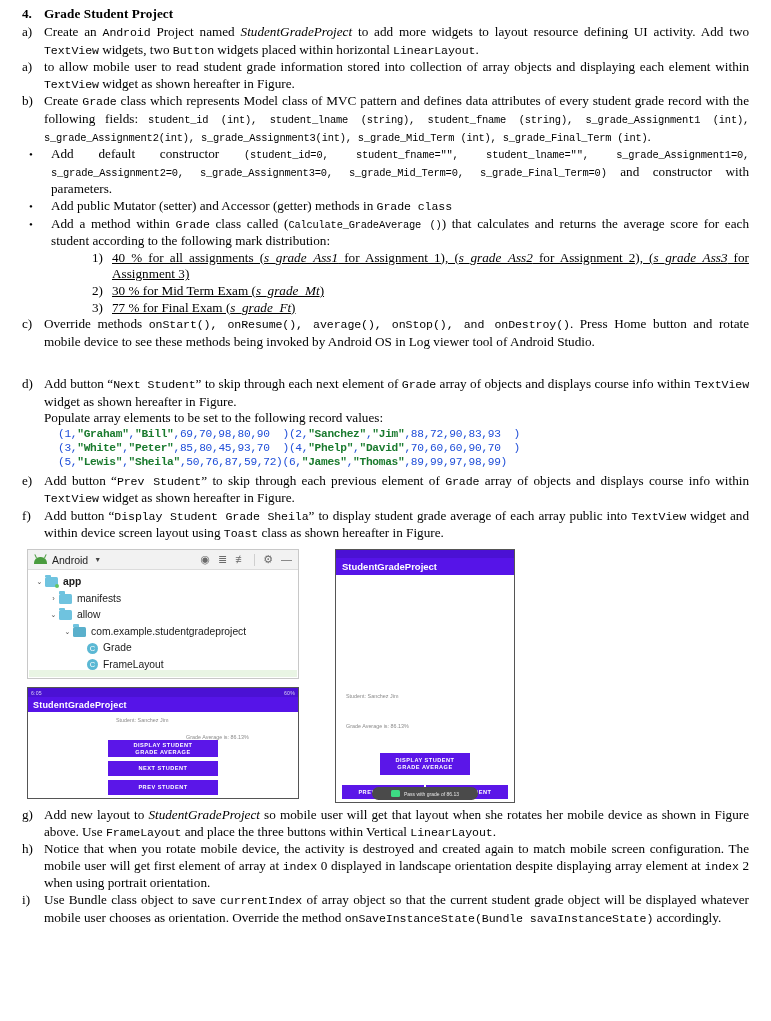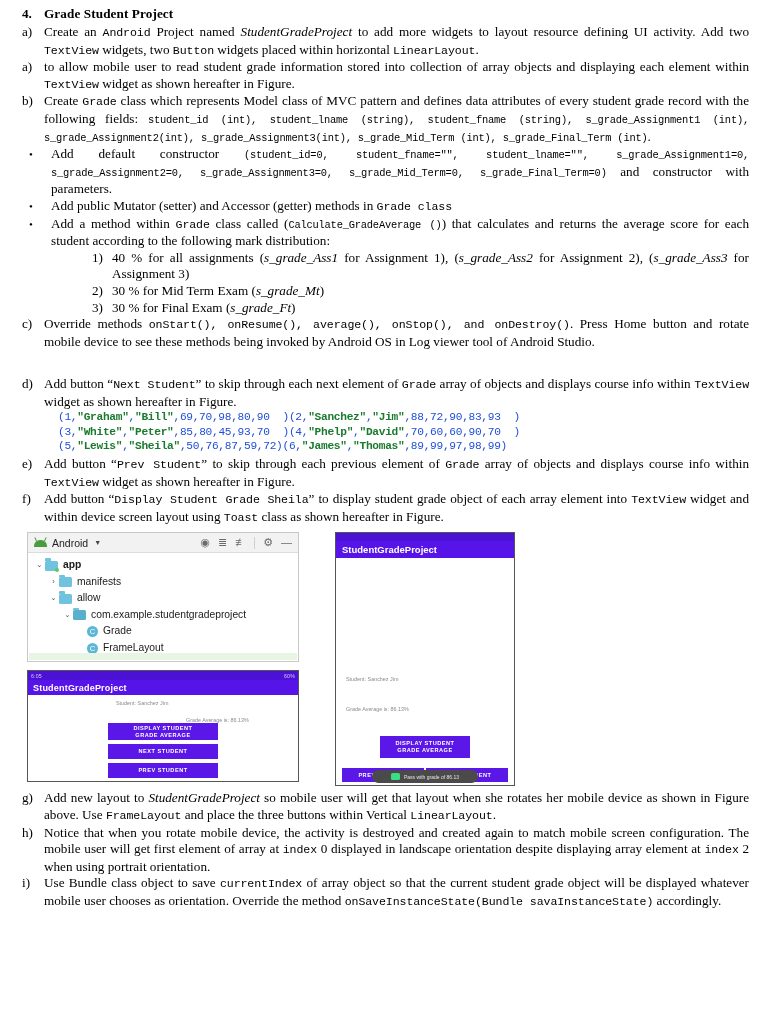--- a/index.html
+++ b/index.html
@@ -52,21 +52,21 @@
     letter-spacing: -0.2px;
   }
   i { font-style: italic; }
 
   
   .sub {
     display: flex; align-items: flex-start;
     margin-left: 70px;
   }
   .sub .marker { width: 20px; }
-  .sub .body { font-size: 13.2px; }
+  .sub .body { font-size: 13.2px; text-decoration: underline; }
 
   
   .records {
     font-family: "Liberation Mono", "DejaVu Sans Mono", monospace;
     font-size: 11.2px;
     line-height: 14.2px;
     margin-left: 36px;
     letter-spacing: -0.3px;
     white-space: pre;
   }
@@ -298,49 +298,53 @@
       <div class="item sub">
         <div class="marker">1)</div>
         <div class="body"><span>40 % for all assignments (</span><i>s_grade_Ass1</i><span>  for Assignment 1), (</span><i>s_grade_Ass2</i><span> for Assignment 2), (</span><i>s_grade_Ass3</i><span> for Assignment 3)</span></div>
       </div>
       <div class="item sub">
         <div class="marker">2)</div>
         <div class="body"><span>30 % for Mid Term Exam (</span><i>s_grade_Mt</i><span>)</span></div>
       </div>
       <div class="item sub">
         <div class="marker">3)</div>
-        <div class="body"><span>30 % for Final Exam (</span><i>s_grade_Ft</i><span>)</span></div>
+        <div class="body"><span>77 % for Final Exam (</span><i>s_grade_Ft</i><span>)</span></div>
       </div>
     </div>
 
   <div class="item">
     <div class="marker">c)</div>
     <div class="body" id="item-c"><span>Override methods </span><span class="mono">onStart(),  onResume(),  average(),  onStop(),  and onDestroy()</span><span>. Press Home button and rotate mobile device to see these methods being invoked by Android OS in Log viewer tool of Android Studio.</span></div>
   </div>
 
   <div class="gap-lg"></div>
 
   <div class="item">
     <div class="marker">d)</div>
     <div class="body" id="item-d"><span>Add button “</span><span class="mono">Next Student</span><span>” to skip through each next element of </span><span class="mono">Grade</span><span> array of objects and displays course info within </span><span class="mono">TextView</span><span> widget as shown hereafter in Figure.</span></div>
   </div>
 
+  <div class="item">
+    <div class="marker"></div>
+    <div class="body nojust">Populate array elements to be set to the following record values:</div>
+  </div>
 
   <div class="records" id="records"><div><span class="c-blue">(1,</span><span class="c-green">"Graham"</span><span class="c-blue">,</span><span class="c-green">"Bill"</span><span class="c-blue">,69,70,98,80,90  )</span><span class="c-blue">(2,</span><span class="c-green">"Sanchez"</span><span class="c-blue">,</span><span class="c-green">"Jim"</span><span class="c-blue">,88,72,90,83,93  )</span></div><div><span class="c-blue">(3,</span><span class="c-green">"White"</span><span class="c-blue">,</span><span class="c-green">"Peter"</span><span class="c-blue">,85,80,45,93,70  )</span><span class="c-blue">(4,</span><span class="c-green">"Phelp"</span><span class="c-blue">,</span><span class="c-green">"David"</span><span class="c-blue">,70,60,60,90,70  )</span></div><div><span class="c-blue">(5,</span><span class="c-green">"Lewis"</span><span class="c-blue">,</span><span class="c-green">"Sheila"</span><span class="c-blue">,50,76,87,59,72)</span><span class="c-blue">(6,</span><span class="c-green">"James"</span><span class="c-blue">,</span><span class="c-green">"Thomas"</span><span class="c-blue">,89,99,97,98,99)</span></div></div>
 
   <div class="gap-xs"></div>
 
   <div class="item">
     <div class="marker">e)</div>
     <div class="body" id="item-e"><span>Add button “</span><span class="mono">Prev Student</span><span>” to skip through each previous element of </span><span class="mono">Grade</span><span> array of objects and displays course info within </span><span class="mono">TextView</span><span> widget as shown hereafter in Figure.</span></div>
   </div>
 
   <div class="item">
     <div class="marker">f)</div>
-    <div class="body" id="item-f"><span>Add button “</span><span class="mono">Display Student Grade Sheila</span><span>” to display student grade object of each array element into </span><span class="mono">TextView</span><span> widget and within device screen layout using </span><span class="mono">Toast</span><span> class as shown hereafter in Figure.</span></div>
+    <div class="body" id="item-f"><span>Add button “</span><span class="mono">Display Student Grade Sheila</span><span>” to display student grade average of each array public into </span><span class="mono">TextView</span><span> widget and within device screen layout using </span><span class="mono">Toast</span><span> class as shown hereafter in Figure.</span></div>
   </div>
 
   <div class="figs">
 
     <div class="as-panel">
       <div class="as-toolbar">
         <div class="as-robot">
           <div class="ant1"></div>
             <div class="ant2"></div>
             <div class="head"></div>

